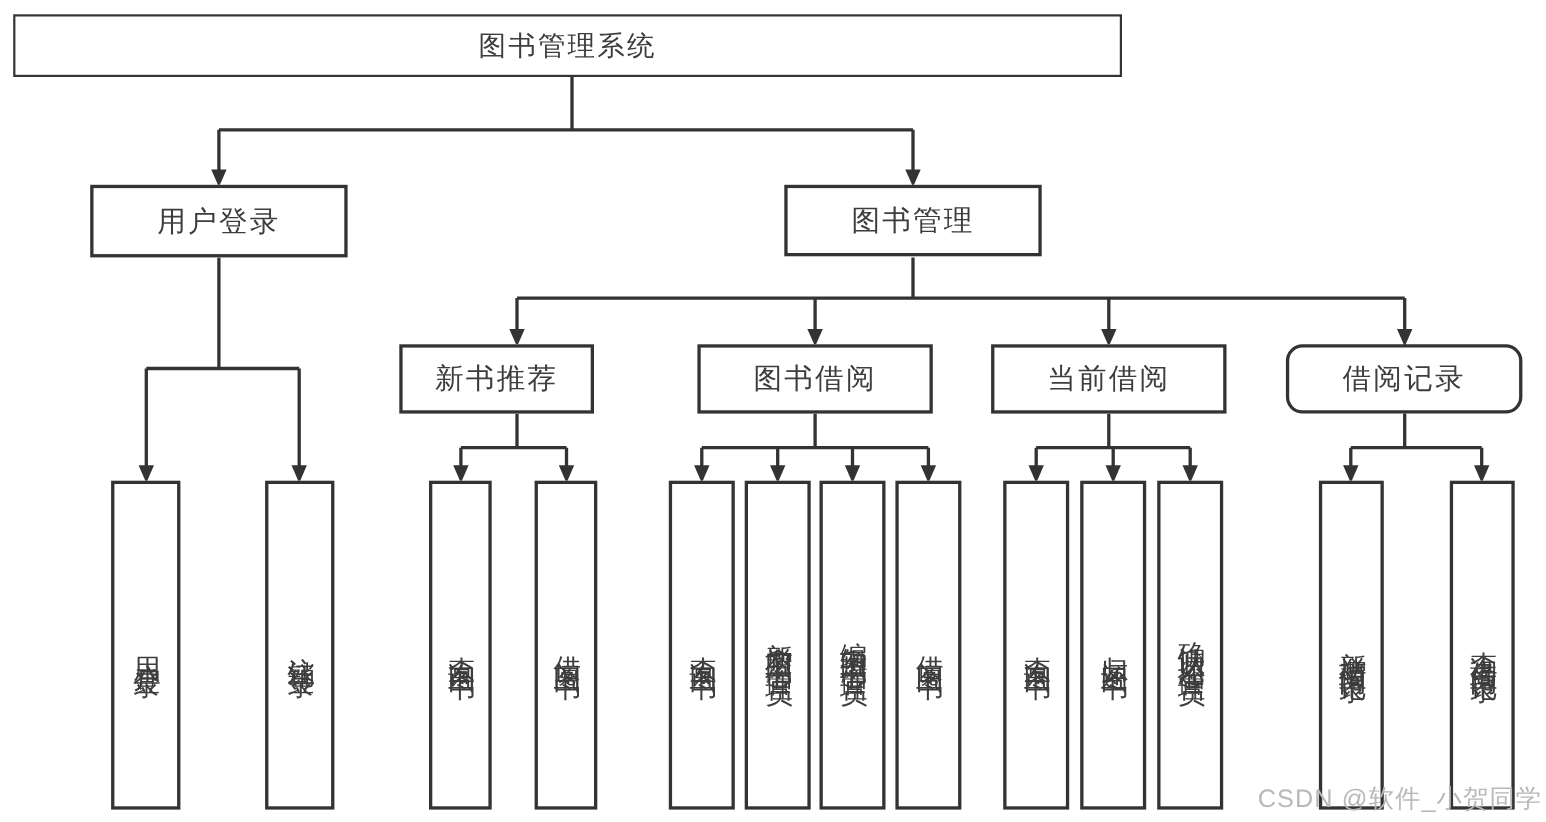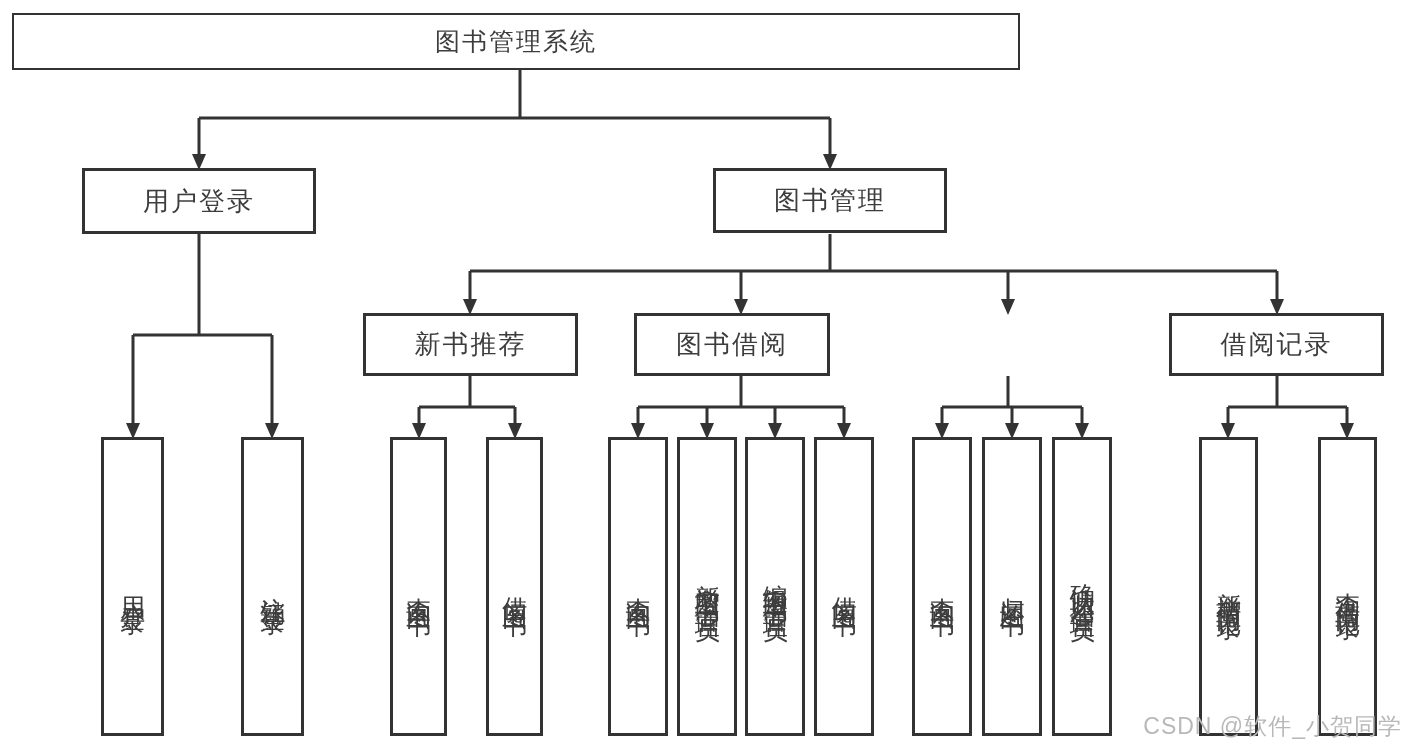--- a/index.html
+++ b/index.html
@@ -104,23 +104,24 @@
     <path d="M1277,376 V407 M1228,407 H1347 M1228,407 V425 M1347,407 V425"></path>
     <polygon points="1221,423 1235,423 1228,439"></polygon>
     <polygon points="1340,423 1354,423 1347,439"></polygon>
   </svg>
 
   <div class="hbox root" style="left:12px; top:13px; width:1008px; height:57px;">图书管理系统</div>
 
   <div class="hbox" style="left:82px; top:168px; width:234px; height:66px;">用户登录</div>
   <div class="hbox" style="left:713px; top:168px; width:234px; height:65px;">图书管理</div>
 
-  <div class="hbox" style="left:363px; top:313px; width:215px; height:63px;">新书推荐</div>
-  <div class="hbox" style="left:634px; top:313px; width:196px; height:63px;">图书借阅</div>
-  <div class="hbox" style="left:1169px; top:313px; width:215px; height:63px;">借阅记录</div>
+  <div class="hbox" style="left:363px; top:313px; width:177px; height:63px;">新书推荐</div>
+  <div class="hbox" style="left:634px; top:313px; width:214px; height:63px;">图书借阅</div>
+  <div class="hbox" style="left:901px; top:313px; width:214px; height:63px;">当前借阅</div>
+  <div class="hbox" style="left:1169px; top:313px; width:215px; height:63px;border-radius:15px;">借阅记录</div>
 
   <div class="vbox" style="left:101px; top:437px; width:63px; height:299px;">
     <span>用户登录</span>
   </div>
   <div class="vbox" style="left:241px; top:437px; width:63px; height:299px;">
     <span>注销登录</span>
   </div>
 
   <div class="vbox" style="left:390px; top:437px; width:57px; height:299px;">
     <span>查询图书</span>

